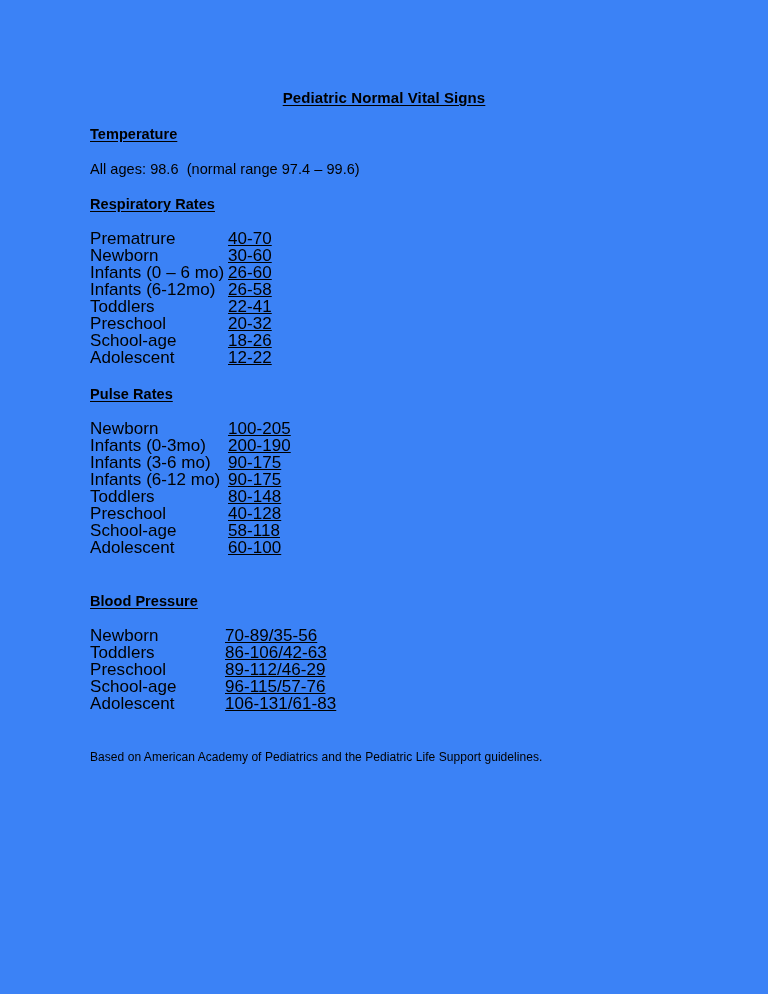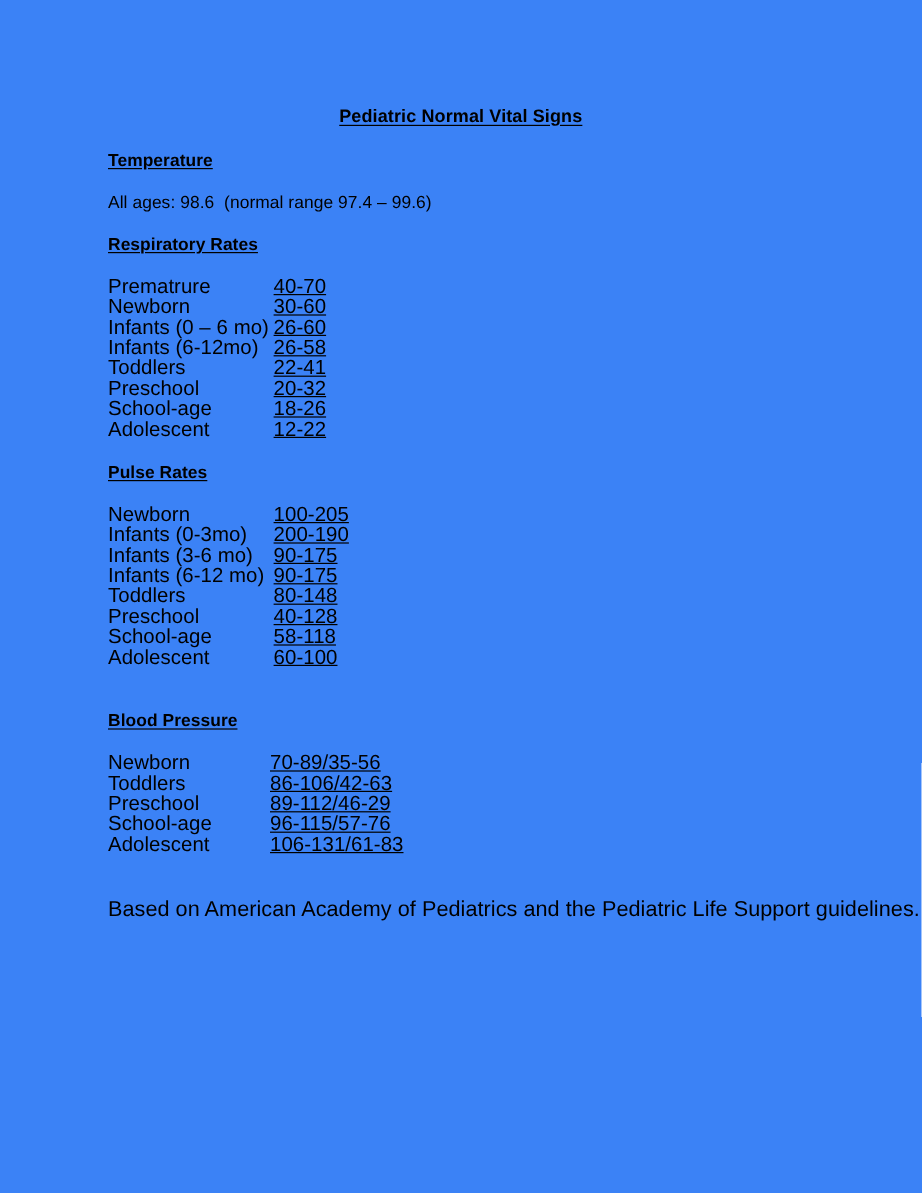--- a/index.html
+++ b/index.html
@@ -78,21 +78,21 @@
     flex: 1 1 auto;
     text-decoration: underline;
   }
   .row.bp .label {
     width: 135px;
     flex: 0 0 135px;
   }
   .footnote {
     position: absolute;
     left: 90px;
-    font-size: 18px;
+    font-size: 12px;
     line-height: 17px;
     letter-spacing: 0.05px;
     white-space: pre;
   }
   
   #temperature-section      { top: 125px; }
   #temperature-value-line   { margin-top: 18px; }
   #respiratory-section      { top: 195px; }
   #respiratory-rows         { margin-top: 17px; }
   #pulse-section            { top: 385px; }

